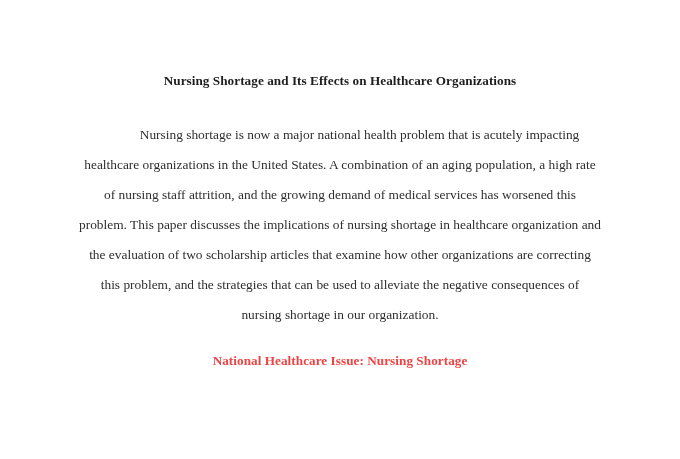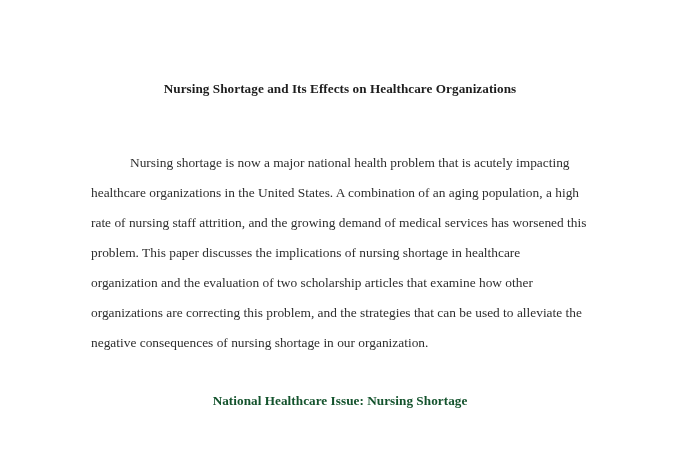--- a/index.html
+++ b/index.html
@@ -19,45 +19,45 @@
   .page {
     position: relative;
     width: 680px;
     height: 459px;
     background: #ffffff;
     box-sizing: border-box;
     padding: 0 79px;
   }
 
   .doc-title {
-    margin: 16px;
+    margin: 8px;
     padding-top: 64px;
     text-align: center;
     font-size: 13.2px;
     font-weight: bold;
     line-height: 18px;
     letter-spacing: 0.05px;
     color: #1e1e1e;
   }
 
   .section-heading {
     margin: 0;
     text-align: center;
     font-size: 13.2px;
     font-weight: bold;
     line-height: 18px;
     letter-spacing: 0.05px;
-    color: #14532d;
+    color: #ef4444;
   }
 
   .body-para {
-    margin: 12px;
+    margin: 0;
     font-size: 13.4px;
     line-height: 30px;
-    text-align: left;
+    text-align: center;
     text-indent: 39px;
     color: #2e2e2e;
     white-space: normal;
   }
 
   
   .gap-title-to-body { height: 22px; }
   .gap-body-to-heading { height: 22px; }
   .gap-heading-to-body { height: 23px; }
 </style>

